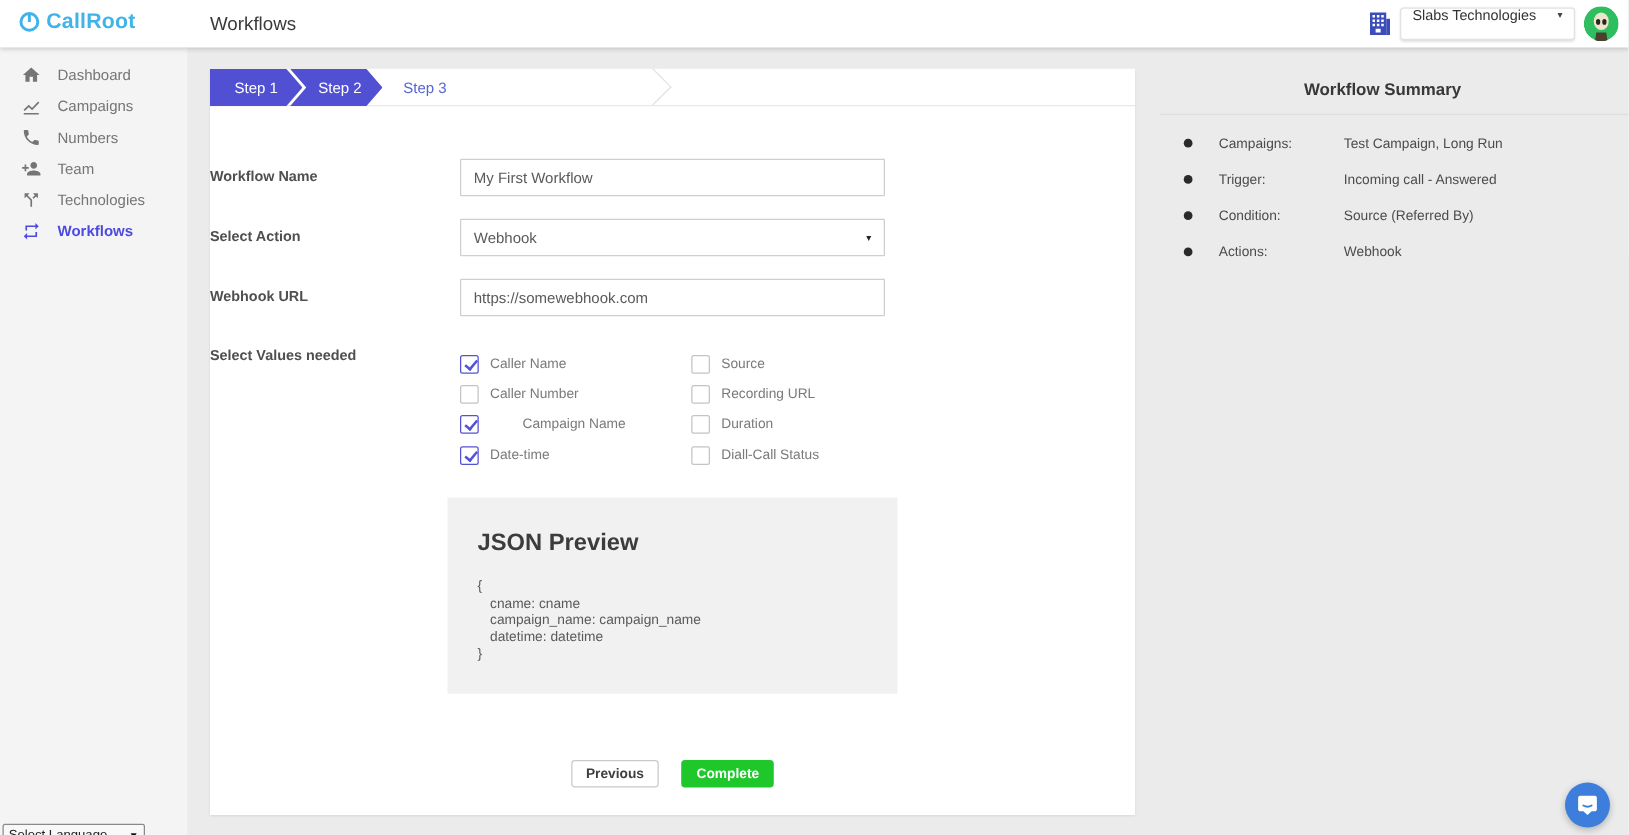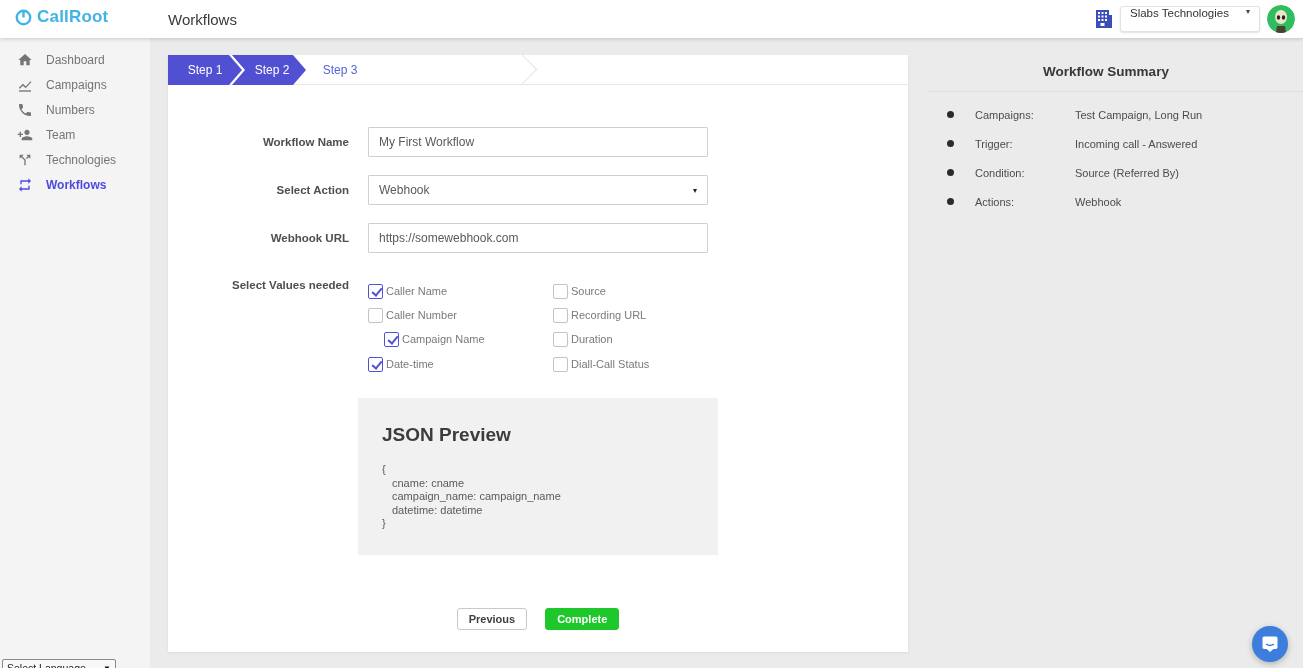--- a/index.html
+++ b/index.html
@@ -37,39 +37,39 @@
   .step { height:30px; line-height:30px; font-size:12px; text-align:center; }
   .step-done, .step-active { background:#5250d2; color:#fff; width:74px;
       clip-path:polygon(0 0, calc(100% - 13px) 0, 100% 50%, calc(100% - 13px) 100%, 0 100%); }
   .step-active { clip-path:polygon(0 0, calc(100% - 13px) 0, 100% 50%, calc(100% - 13px) 100%, 0 100%, 13px 50%); margin-left:-10px; padding-left:6px; }
   .step-upcoming { color:#5465d6; width:64px; margin-left:2px; }
   .chev-outline { position:absolute; left:344px; top:4px; width:21px; height:21px;
       border-top:1px solid #e3e3e3; border-right:1px solid #e3e3e3; transform:rotate(45deg); }
 
   
   .form-row { position:absolute; left:0; width:740px; }
-  .form-label { position:absolute; left:0; top:0; width:181px; text-align:right; font-size:11.5px;
+  .form-label { position:absolute; left:0; top:0; width:181px; text-align:left; font-size:11.5px;
                 font-weight:bold; color:#4f4f4f; line-height:30px; }
   .text-input, .select-box { position:absolute; left:200px; top:0; width:340px; height:30px;
       border:1px solid #cfcfcf; border-radius:1px; background:#fff; font-family:inherit;
       font-size:12px; color:#5a5a5a; padding:12px 10px; }
   .select-box { display:flex; align-items:center; cursor:pointer; }
   .select-box .sel-value { flex:1; }
   .select-box .caret { color:#222; }
 
   
   .values-label { line-height:14px; padding-top:1px; }
   .cb-grid { position:absolute; left:200px; top:0; width:460px; }
   .cb-row { position:absolute; display:flex; align-items:center; height:16px; }
   .checkbox { width:15px; height:15px; border:1px solid #c4c4c4; border-radius:2px; background:#fff;
               position:relative; cursor:pointer; flex:0 0 15px; }
   .checkbox.checked { border-color:#5352d4; }
   .checkbox.checked::after { content:''; position:absolute; left:4.5px; top:1.5px; width:4px; height:8px;
               border:solid #5352d4; border-width:0 2px 2px 0; transform:rotate(40deg); }
-  .cb-label { font-size:11px; color:#7a7a7a; margin-left:3px; }
+  .cb-label { font-size:11px; color:#7a7a7a; margin-left:9px; }
 
   
   .json-box { position:absolute; left:190px; top:343px; width:360px; height:157px; background:#f1f1f1; }
   .json-title { font-size:19px; font-weight:bold; color:#3c3c3c; margin:26px 0 0 24px; }
   .json-lines { margin:17px 0 0 24px; font-size:11px; color:#5a5a5a; line-height:13.5px; }
   .json-line.indent { padding-left:10px; }
 
   
   .btn-row { position:absolute; left:0; top:553px; width:740px; display:flex; justify-content:center; gap:18px; }
   .btn { font-family:inherit; font-size:11px; font-weight:bold; border-radius:3px; height:22px;
@@ -221,21 +221,21 @@
     <div class="form-label values-label">Select Values needed</div>
     <div class="cb-grid">
       <div class="cb-row" style="left:0; top:6px;">
         <span class="checkbox checked"></span>
         <span class="cb-label">Caller Name</span>
       </div>
       <div class="cb-row" style="left:0; top:30px;">
         <span class="checkbox"></span>
         <span class="cb-label">Caller Number</span>
       </div>
-      <div class="cb-row" style="left:16px; top:54px;">
+      <div class="cb-row" style="left:0; top:54px;gap:26px;">
         <span class="checkbox checked"></span>
         <span class="cb-label">Campaign Name</span>
       </div>
       <div class="cb-row" style="left:0; top:79px;">
         <span class="checkbox checked"></span>
         <span class="cb-label">Date-time</span>
       </div>
       <div class="cb-row" style="left:185px; top:6px;">
         <span class="checkbox"></span>
         <span class="cb-label">Source</span>

